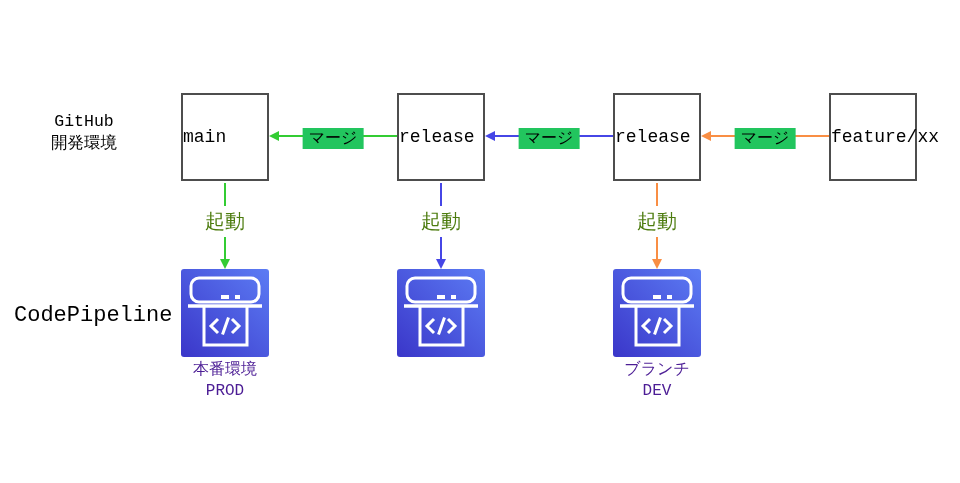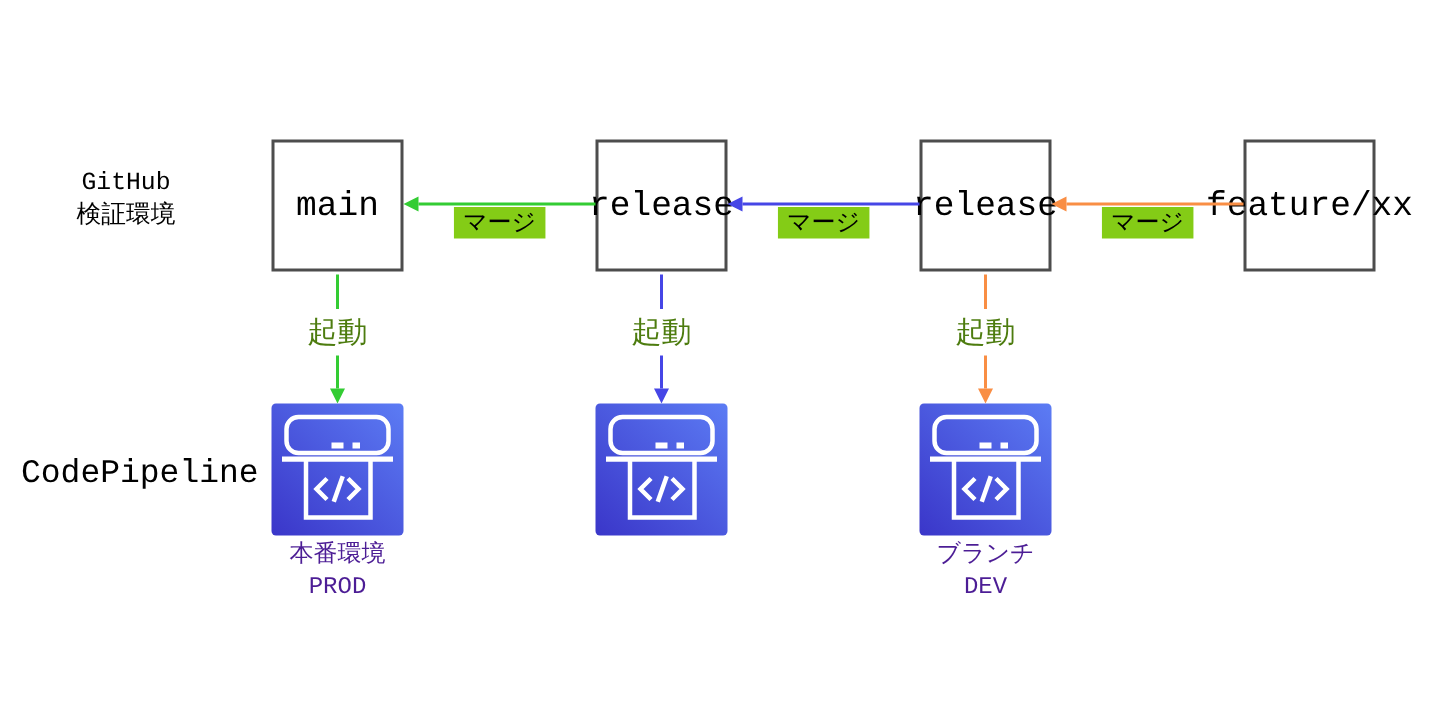--- a/index.html
+++ b/index.html
@@ -10,36 +10,36 @@
   }
   
   .side-label{position:absolute;text-align:center;color:#000;}
   .side-label.github{left:24px;top:111px;width:120px;font-size:16.5px;line-height:22px;}
   .side-label.cp{left:14px;top:303px;width:142px;font-size:22px;}
 
   
   .branch-box{
     position:absolute;top:93px;width:88px;height:88px;box-sizing:border-box;
     border:2px solid #4d4d4d;background:#fff;
-    display:flex;align-items:center;justify-content:center;font-size:23px;
+    display:flex;align-items:center;justify-content:flex-start;font-size:18px;
   }
   .b1{left:181px}.b2{left:397px}.b3{left:613px}.b4{left:829px}
 
   
   .h-line{position:absolute;top:135px;width:118px;height:2px;}
   .l1{left:279px;background:#33cc33}
   .l2{left:495px;background:#4646e6}
   .l3{left:711px;background:#f98e44}
   .h-head{position:absolute;top:131px;width:0;height:0;
     border-top:5px solid transparent;border-bottom:5px solid transparent;}
   .h1{left:269px;border-right:10px solid #33cc33}
   .h2{left:485px;border-right:10px solid #4646e6}
   .h3{left:701px;border-right:10px solid #f98e44}
-  .h-label{position:absolute;top:138px;transform:translateX(-50%);
-    background:#84cc16;padding:0 6px;font-size:16px;color:#000;}
+  .h-label{position:absolute;top:128px;transform:translateX(-50%);
+    background:#22c55e;padding:0 6px;font-size:16px;color:#000;}
   .hl1{left:333px}.hl2{left:549px}.hl3{left:765px}
 
   
   .v-line{position:absolute;top:183px;width:2px;height:76px;}
   .v1{left:224px;background:#33cc33}
   .v2{left:440px;background:#4646e6}
   .v3{left:656px;background:#f98e44}
   .v-head{position:absolute;top:259px;width:0;height:0;
     border-left:5px solid transparent;border-right:5px solid transparent;}
   .vh1{left:220px;border-top:10px solid #33cc33}
@@ -60,21 +60,21 @@
     font-size:16px;line-height:21px;color:#4c1d95;}
   .e1{left:160px}.e2{left:376px}.e3{left:592px}
 </style>
 </head>
 <body>
 
 <div class="canvas">
 
   <div class="side-label github">
     <div>GitHub</div>
-    <div>検証環境</div>
+    <div>開発環境</div>
   </div>
   <div class="side-label cp">CodePipeline</div>
 
   <div class="branch-box b1">
     <span>main</span>
   </div>
   <div class="branch-box b2">
     <span>release</span>
   </div>
   <div class="branch-box b3">

